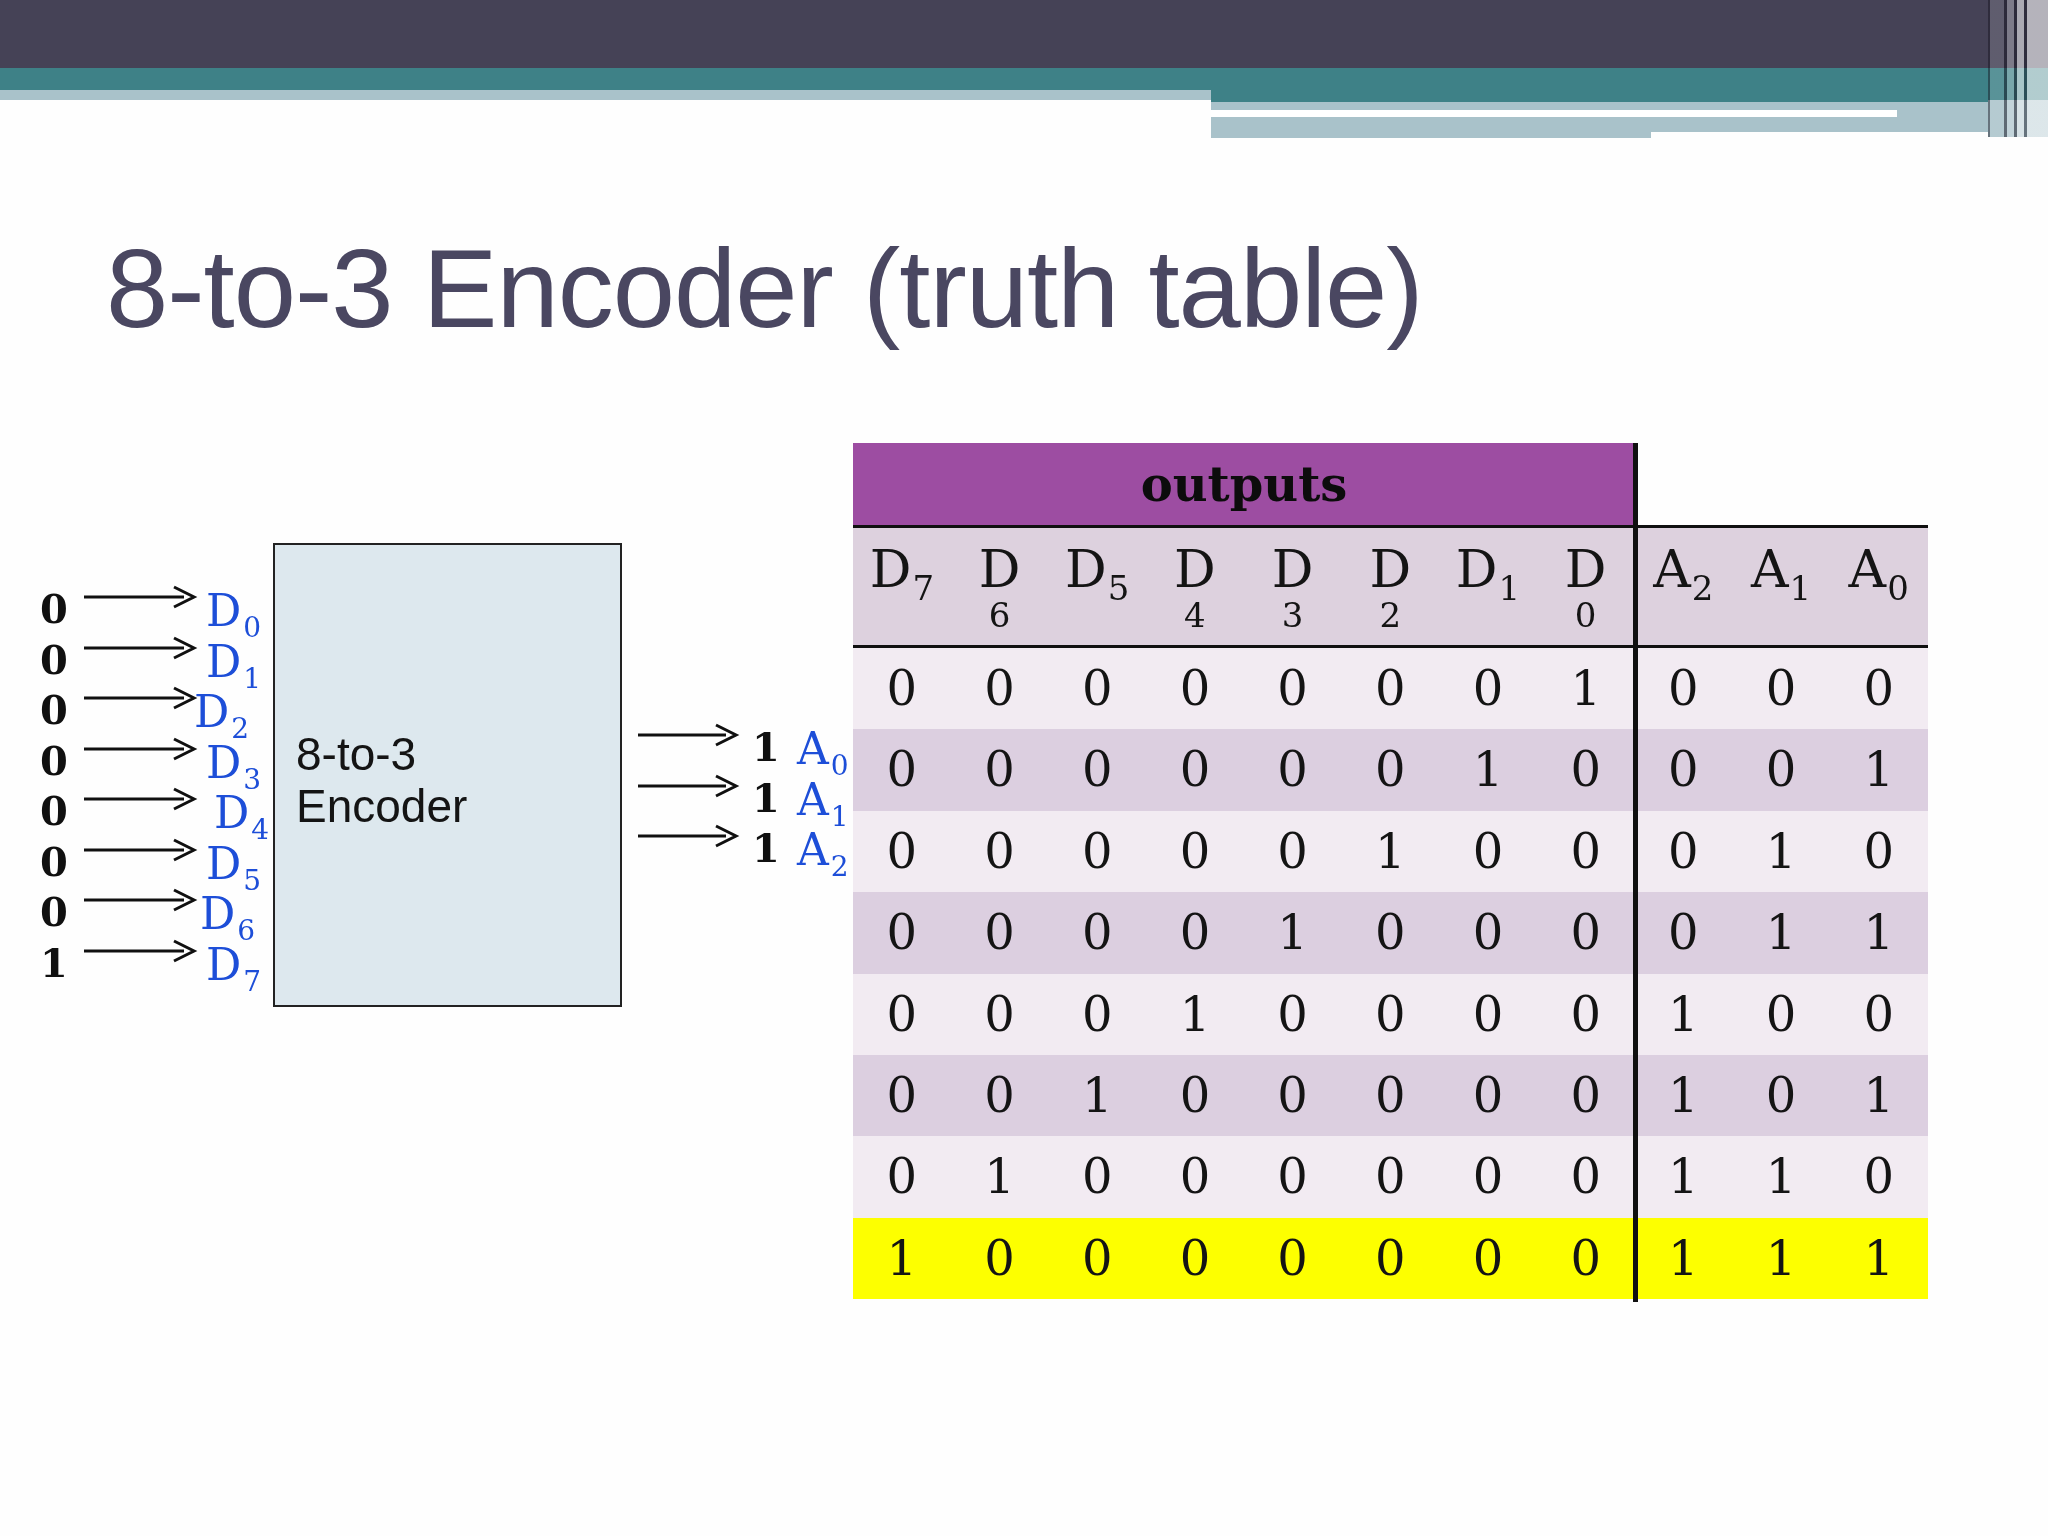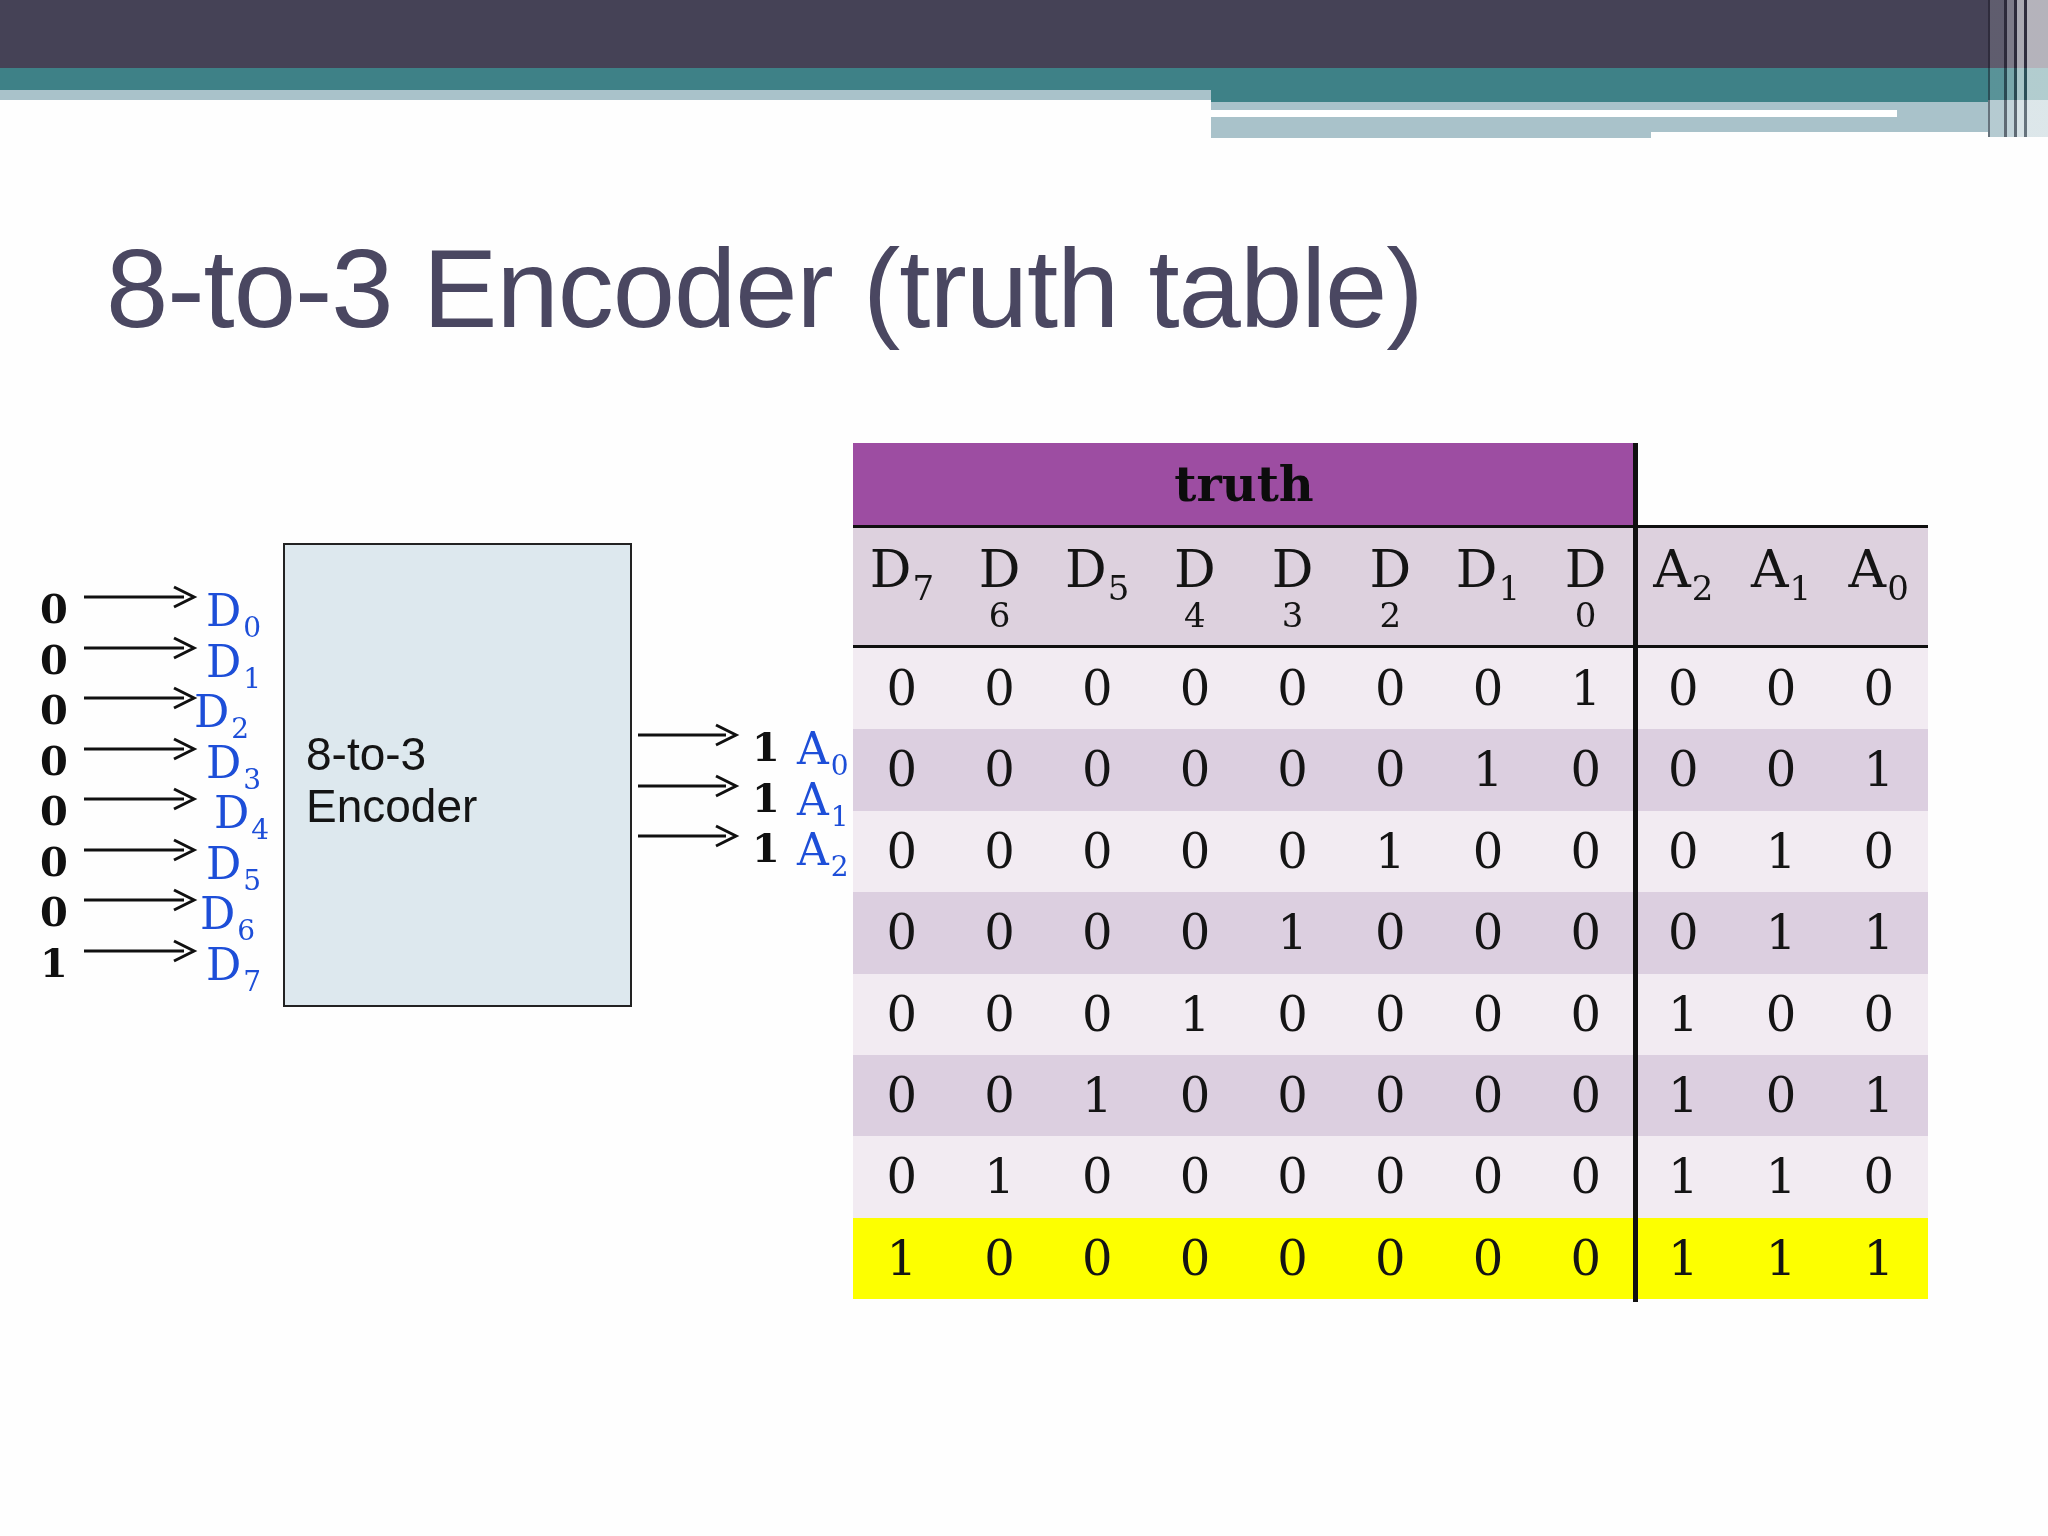--- a/index.html
+++ b/index.html
@@ -24,21 +24,21 @@
       rgba(20,18,30,.45) 0 2px, rgba(255,255,255,.14) 2px 16px,
       rgba(20,18,30,.5) 16px 19px, rgba(255,255,255,.3) 19px 26px,
       rgba(20,18,30,.5) 26px 29px, rgba(255,255,255,.55) 29px 36px,
       rgba(20,18,30,.45) 36px 39px, rgba(255,255,255,.6) 39px 60px);}
 
   
   .title{position:absolute;left:106px;top:233px;font-size:112px;line-height:1;
          letter-spacing:-1px;color:var(--title-text);white-space:nowrap;}
 
   
-  .enc-box{position:absolute;left:283px;top:543px;width:349px;height:464px;
+  .enc-box{position:absolute;left:273px;top:543px;width:349px;height:464px;
            background:var(--encoder-box-fill);border:2px solid #222;box-sizing:border-box;}
   .enc-label{position:absolute;left:21px;top:183px;font-size:46px;line-height:52px;color:#141414;}
   .in-row,.out-row{position:absolute;left:0;width:960px;height:24px;}
   .arrow{position:absolute;top:0;}
   .sig-val{position:absolute;top:4px;width:48px;text-align:center;
            font-family:"DejaVu Serif",serif;font-weight:700;font-size:40px;line-height:40px;color:#101010;}
   .sig-label{position:absolute;top:4px;font-family:"DejaVu Serif",serif;
              font-size:44px;line-height:44px;color:#1d4ed8;white-space:nowrap;}
   .ssub{font-size:28px;position:relative;top:11px;margin-left:2px;}
 
@@ -177,21 +177,21 @@
      <line x1="0" y1="12" x2="88" y2="12" stroke="#101010" stroke-width="3"></line>
      <polyline points="78,2 98,12 78,22" fill="none" stroke="#101010" stroke-width="3"></polyline>
    </svg>
     <span class="sig-val" style="left:746px;width:40px">1</span>
     <span class="sig-label" style="left:797px">A<span class="ssub">2</span></span>
   </div>
     </div>
 
   <div class="tbl">
     <div class="tbl-head">
-      <div class="th th-inputs">truth</div>
+      <div class="th th-inputs">outputs</div>
     </div>
     <div class="tbl-sub" id="subheader-row">
         <div class="sub-cell">D<span class="hsub">7</span></div>
         <div class="sub-cell">
                <div>D</div>
                <div class="h-wrap">6</div>
              </div>
         <div class="sub-cell">D<span class="hsub">5</span></div>
         <div class="sub-cell">
                <div>D</div>

